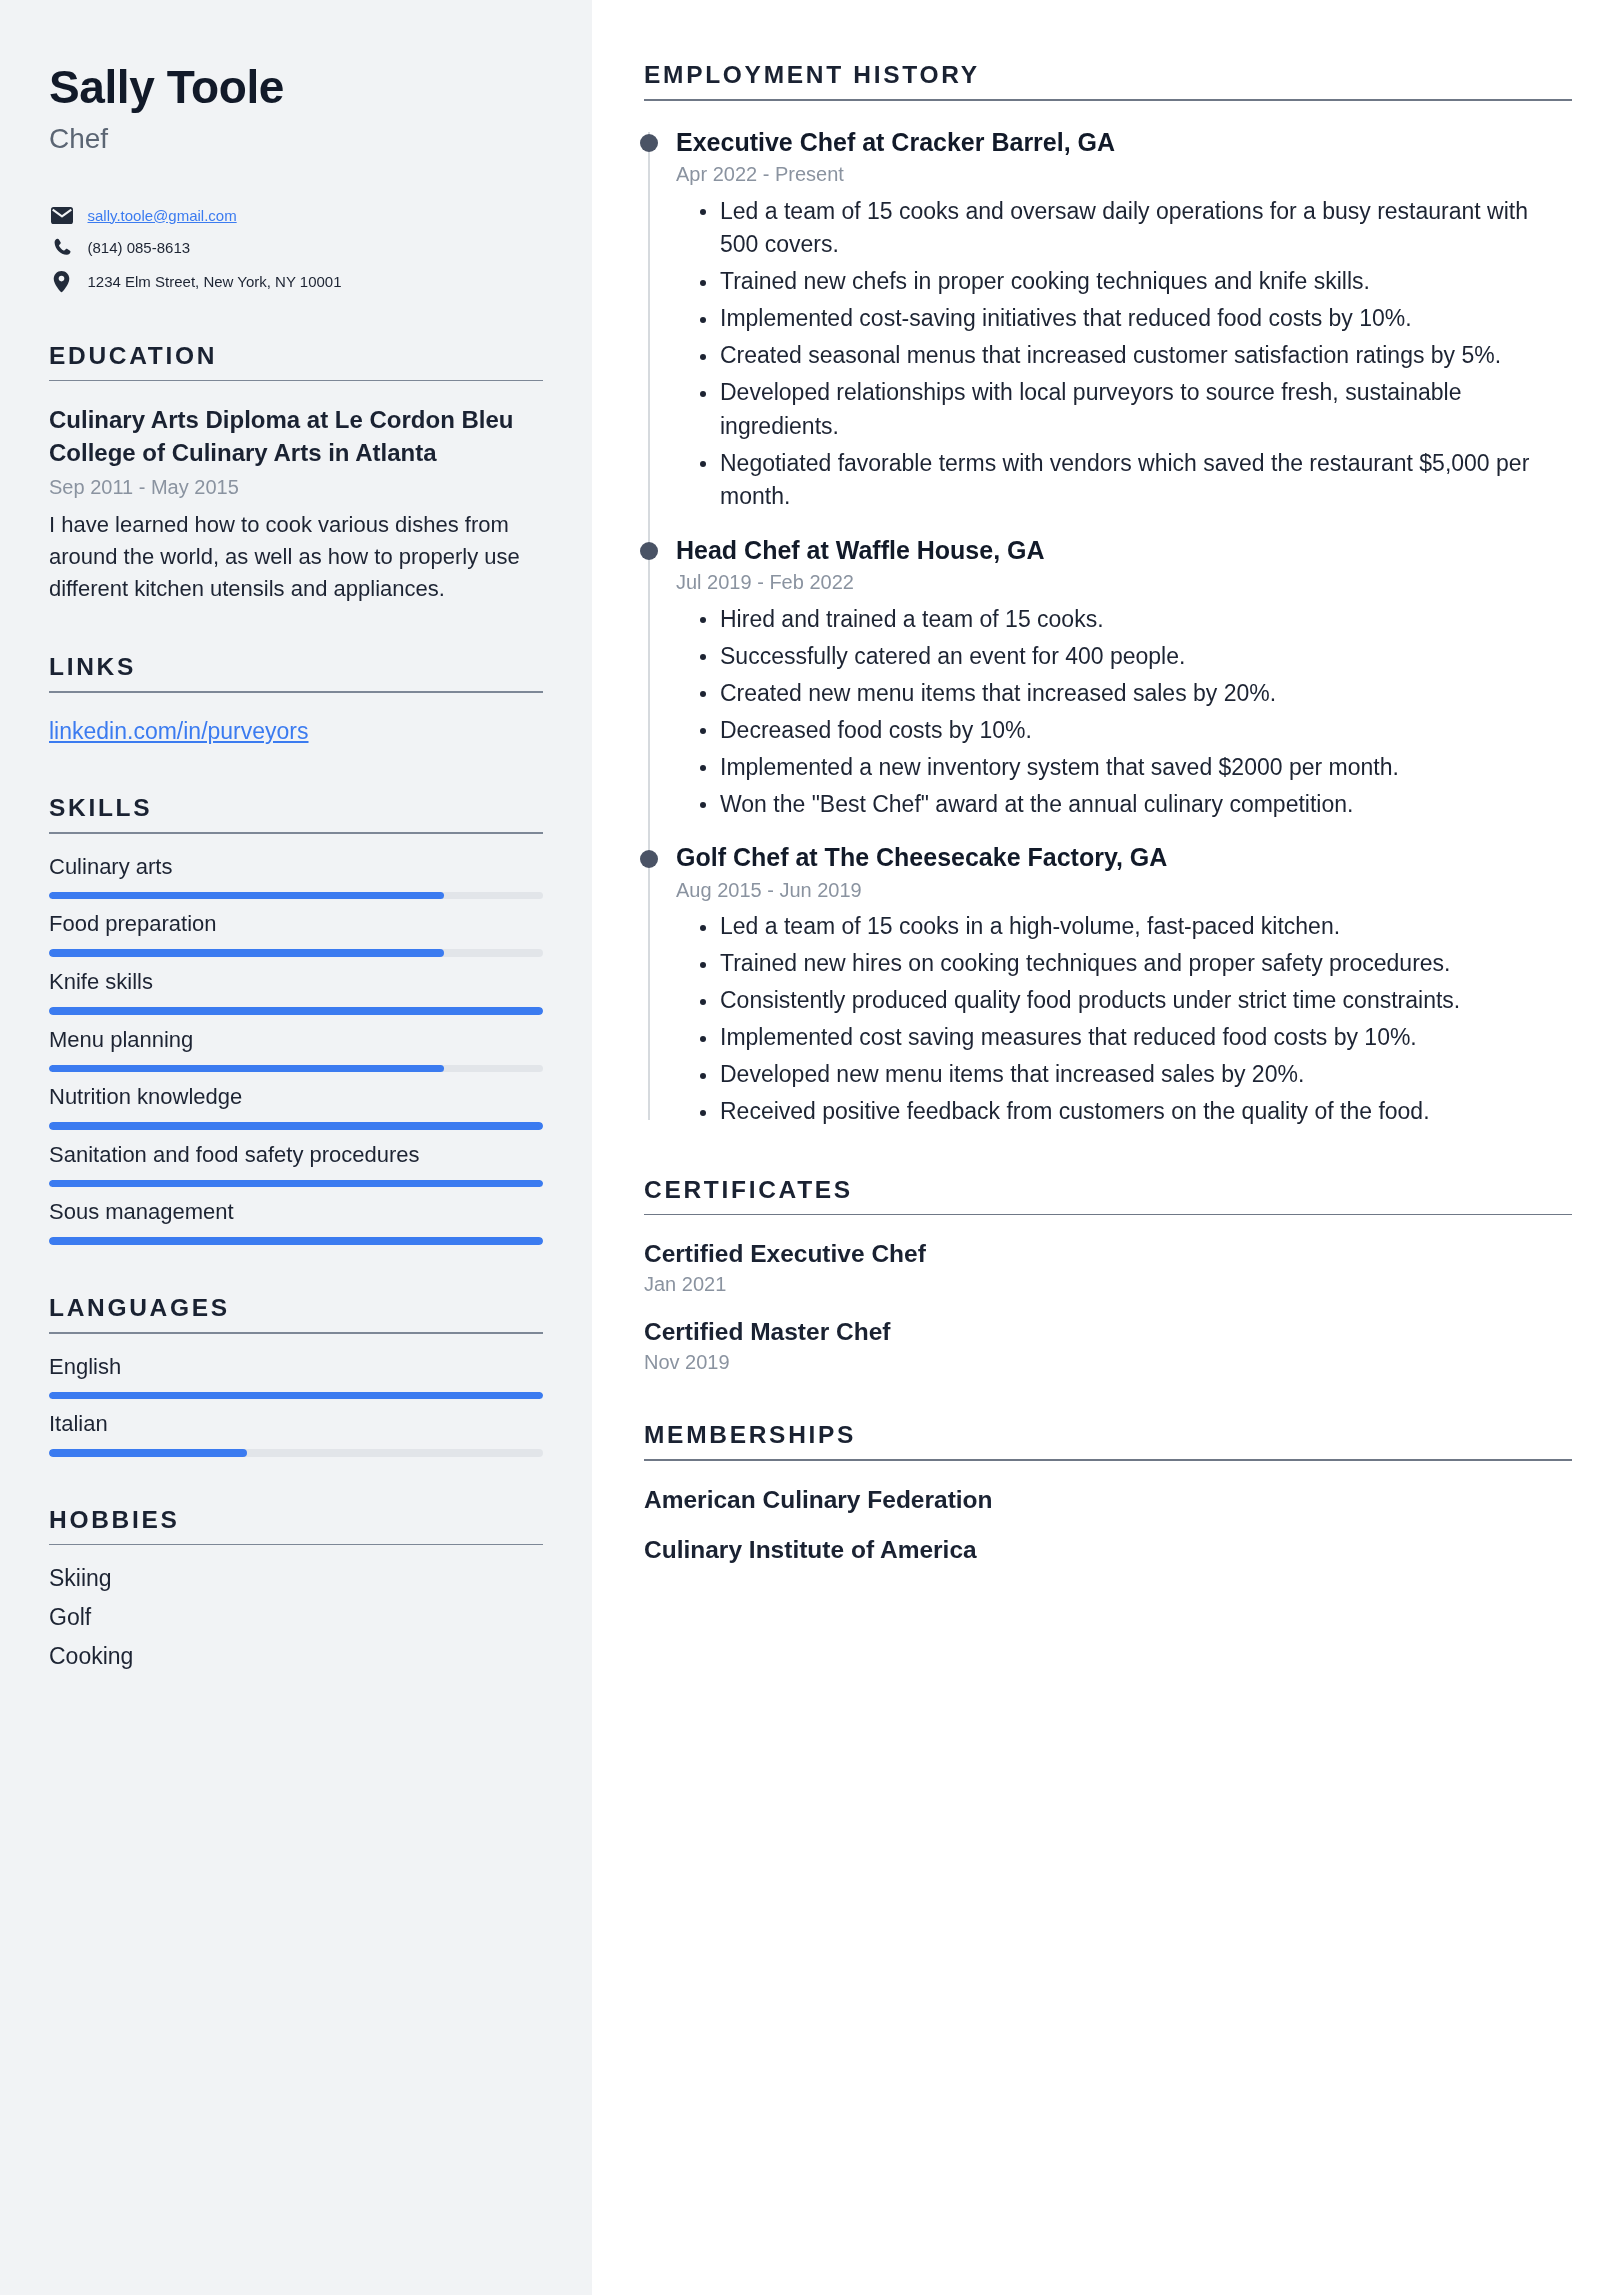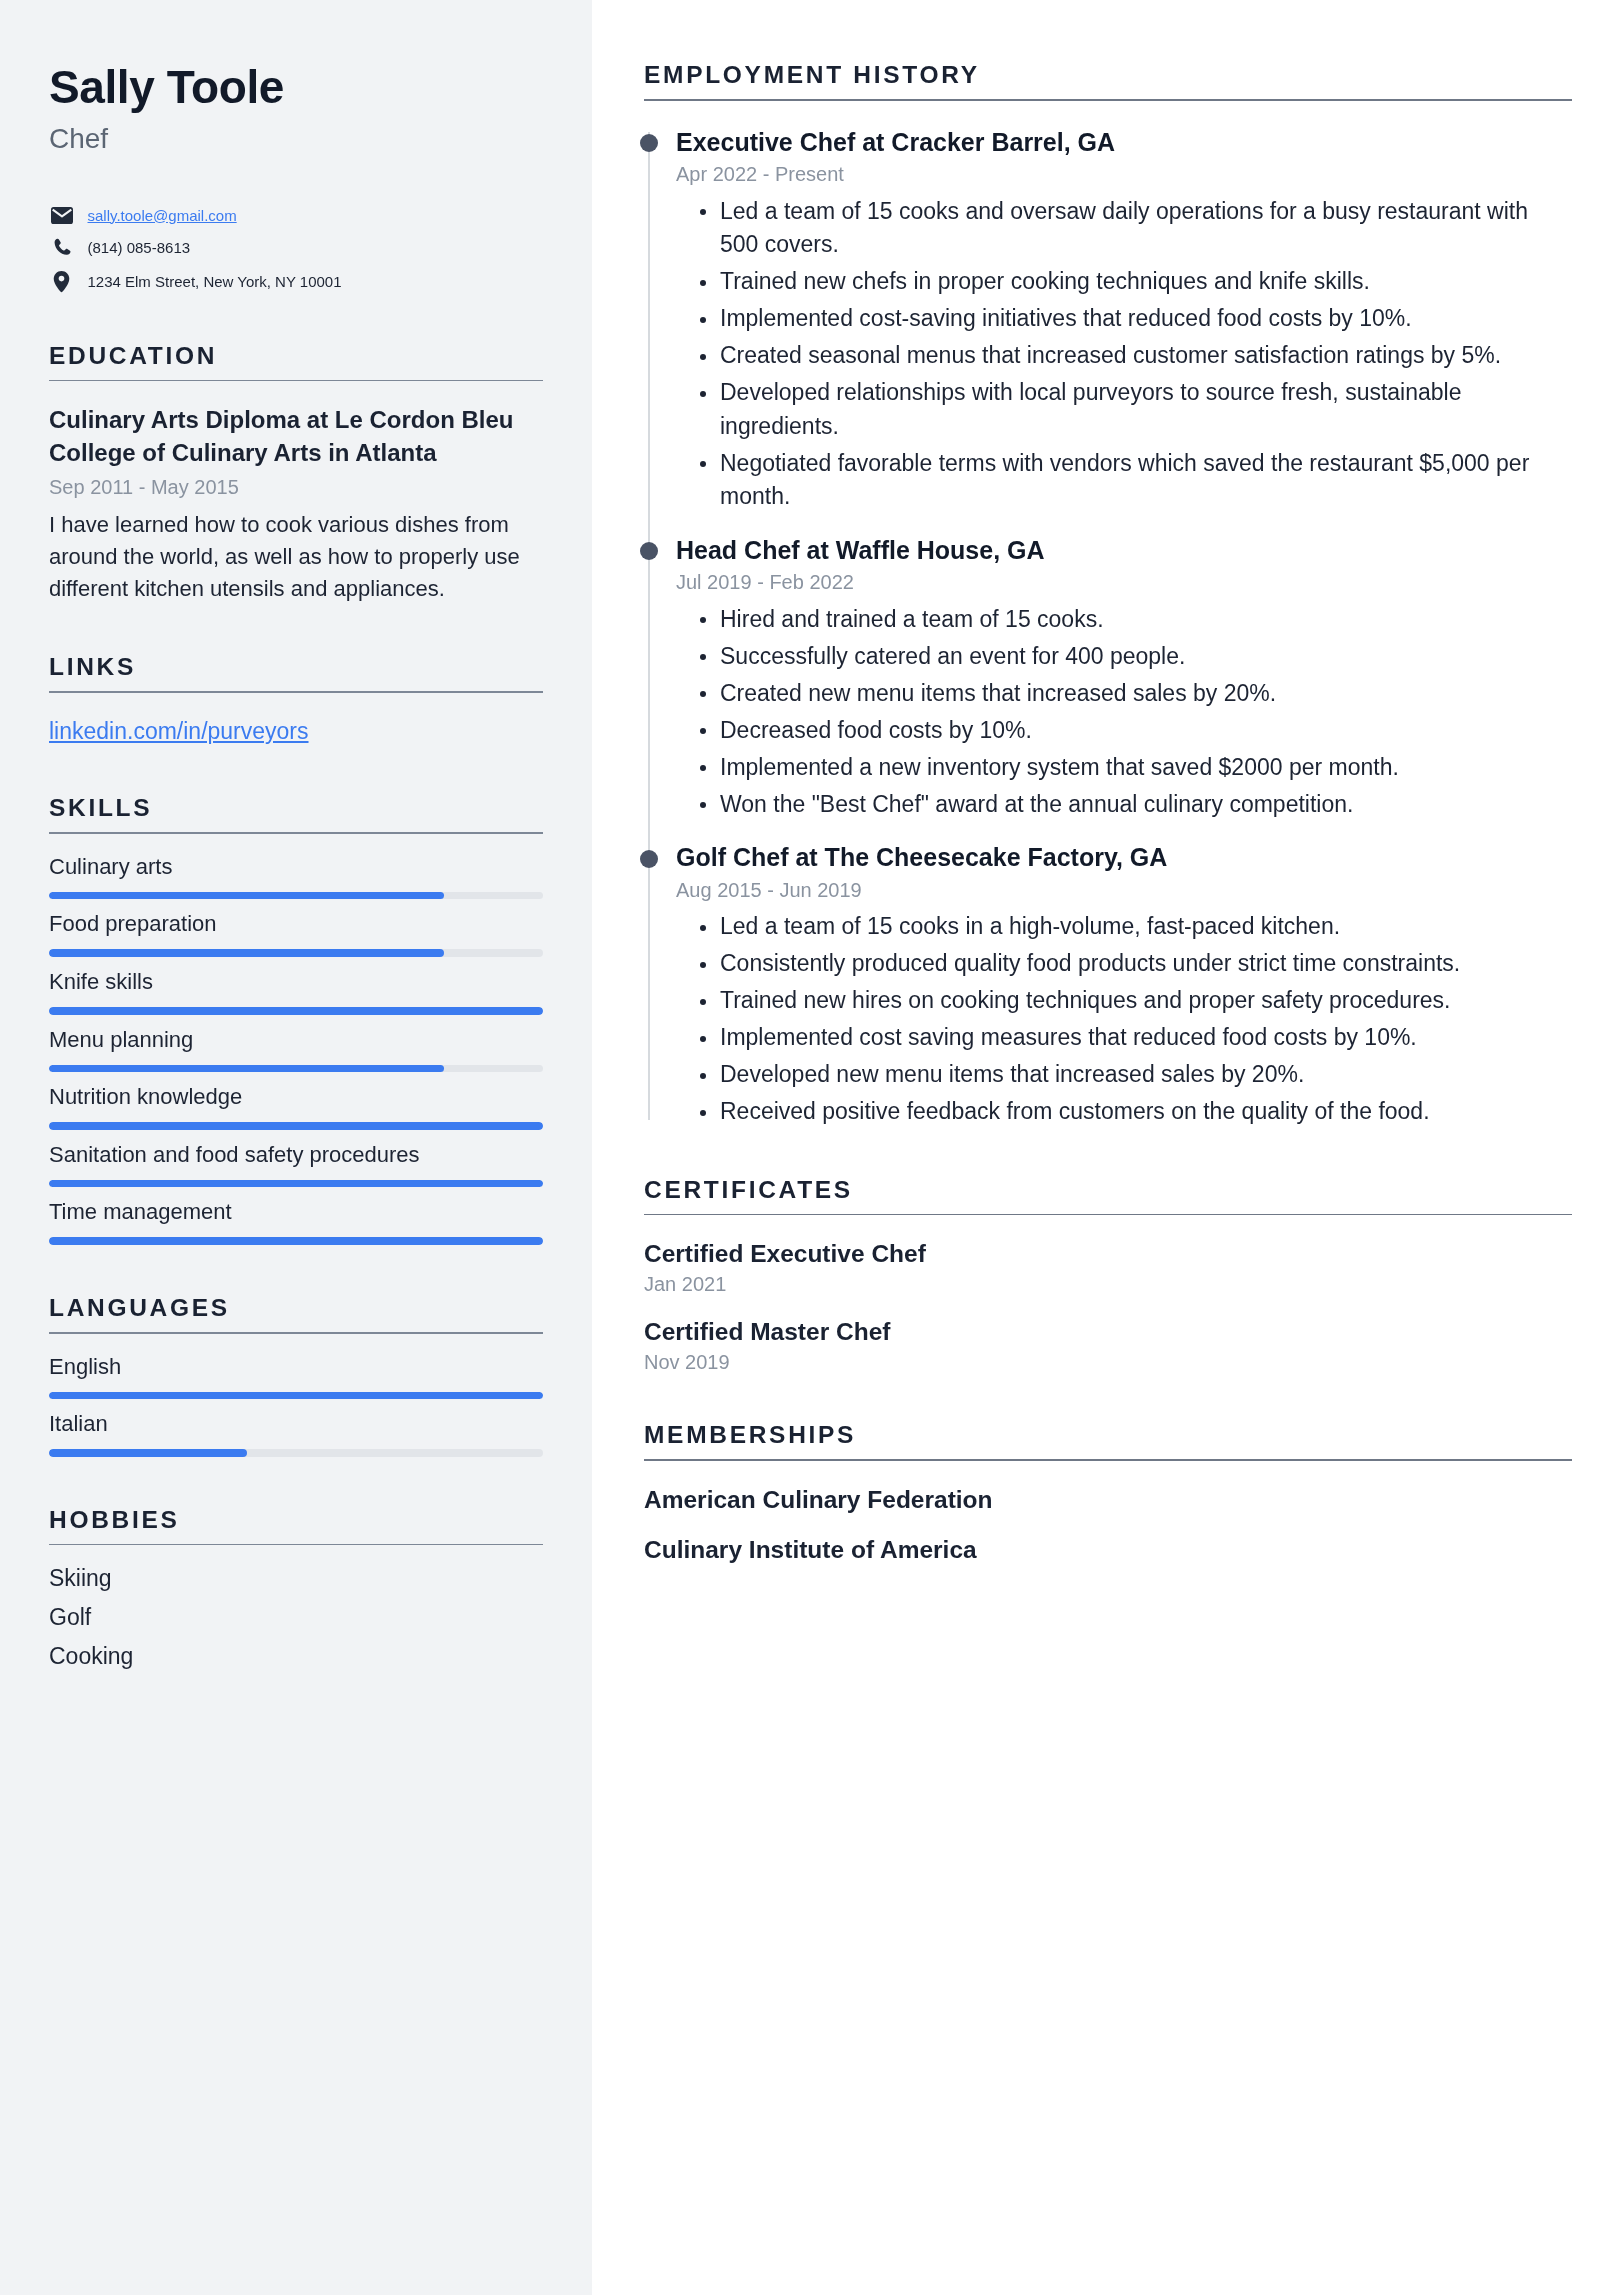--- a/index.html
+++ b/index.html
@@ -331,21 +331,21 @@
         </div>
 
         <div class="bar-item">
           <div class="bar-label">Sanitation and food safety procedures</div>
           <div class="bar-track">
             <div class="bar-fill" style="width: 100%;"></div>
           </div>
         </div>
 
         <div class="bar-item">
-          <div class="bar-label">Time management</div>
+          <div class="bar-label">Sous management</div>
           <div class="bar-track">
             <div class="bar-fill" style="width: 100%;"></div>
           </div>
         </div>
 
       </div>
     </section>
 
     <section class="sb-section">
       <div class="sec-head">LANGUAGES</div>
@@ -416,22 +416,22 @@
             <li>Won the "Best Chef" award at the annual culinary competition.</li>
           </ul>
         </article>
 
         <article class="job">
           <span class="job-dot"></span>
           <div class="job-role">Golf Chef at The Cheesecake Factory, GA</div>
           <div class="job-dates">Aug 2015 - Jun 2019</div>
           <ul class="job-bullets">
             <li>Led a team of 15 cooks in a high-volume, fast-paced kitchen.</li>
+            <li>Trained new hires on cooking techniques and proper safety procedures.</li>
             <li>Consistently produced quality food products under strict time constraints.</li>
-            <li>Trained new hires on cooking techniques and proper safety procedures.</li>
             <li>Implemented cost saving measures that reduced food costs by 10%.</li>
             <li>Developed new menu items that increased sales by 20%.</li>
             <li>Received positive feedback from customers on the quality of the food.</li>
           </ul>
         </article>
 
       </div>
     </section>
 
     <section class="main-section">

